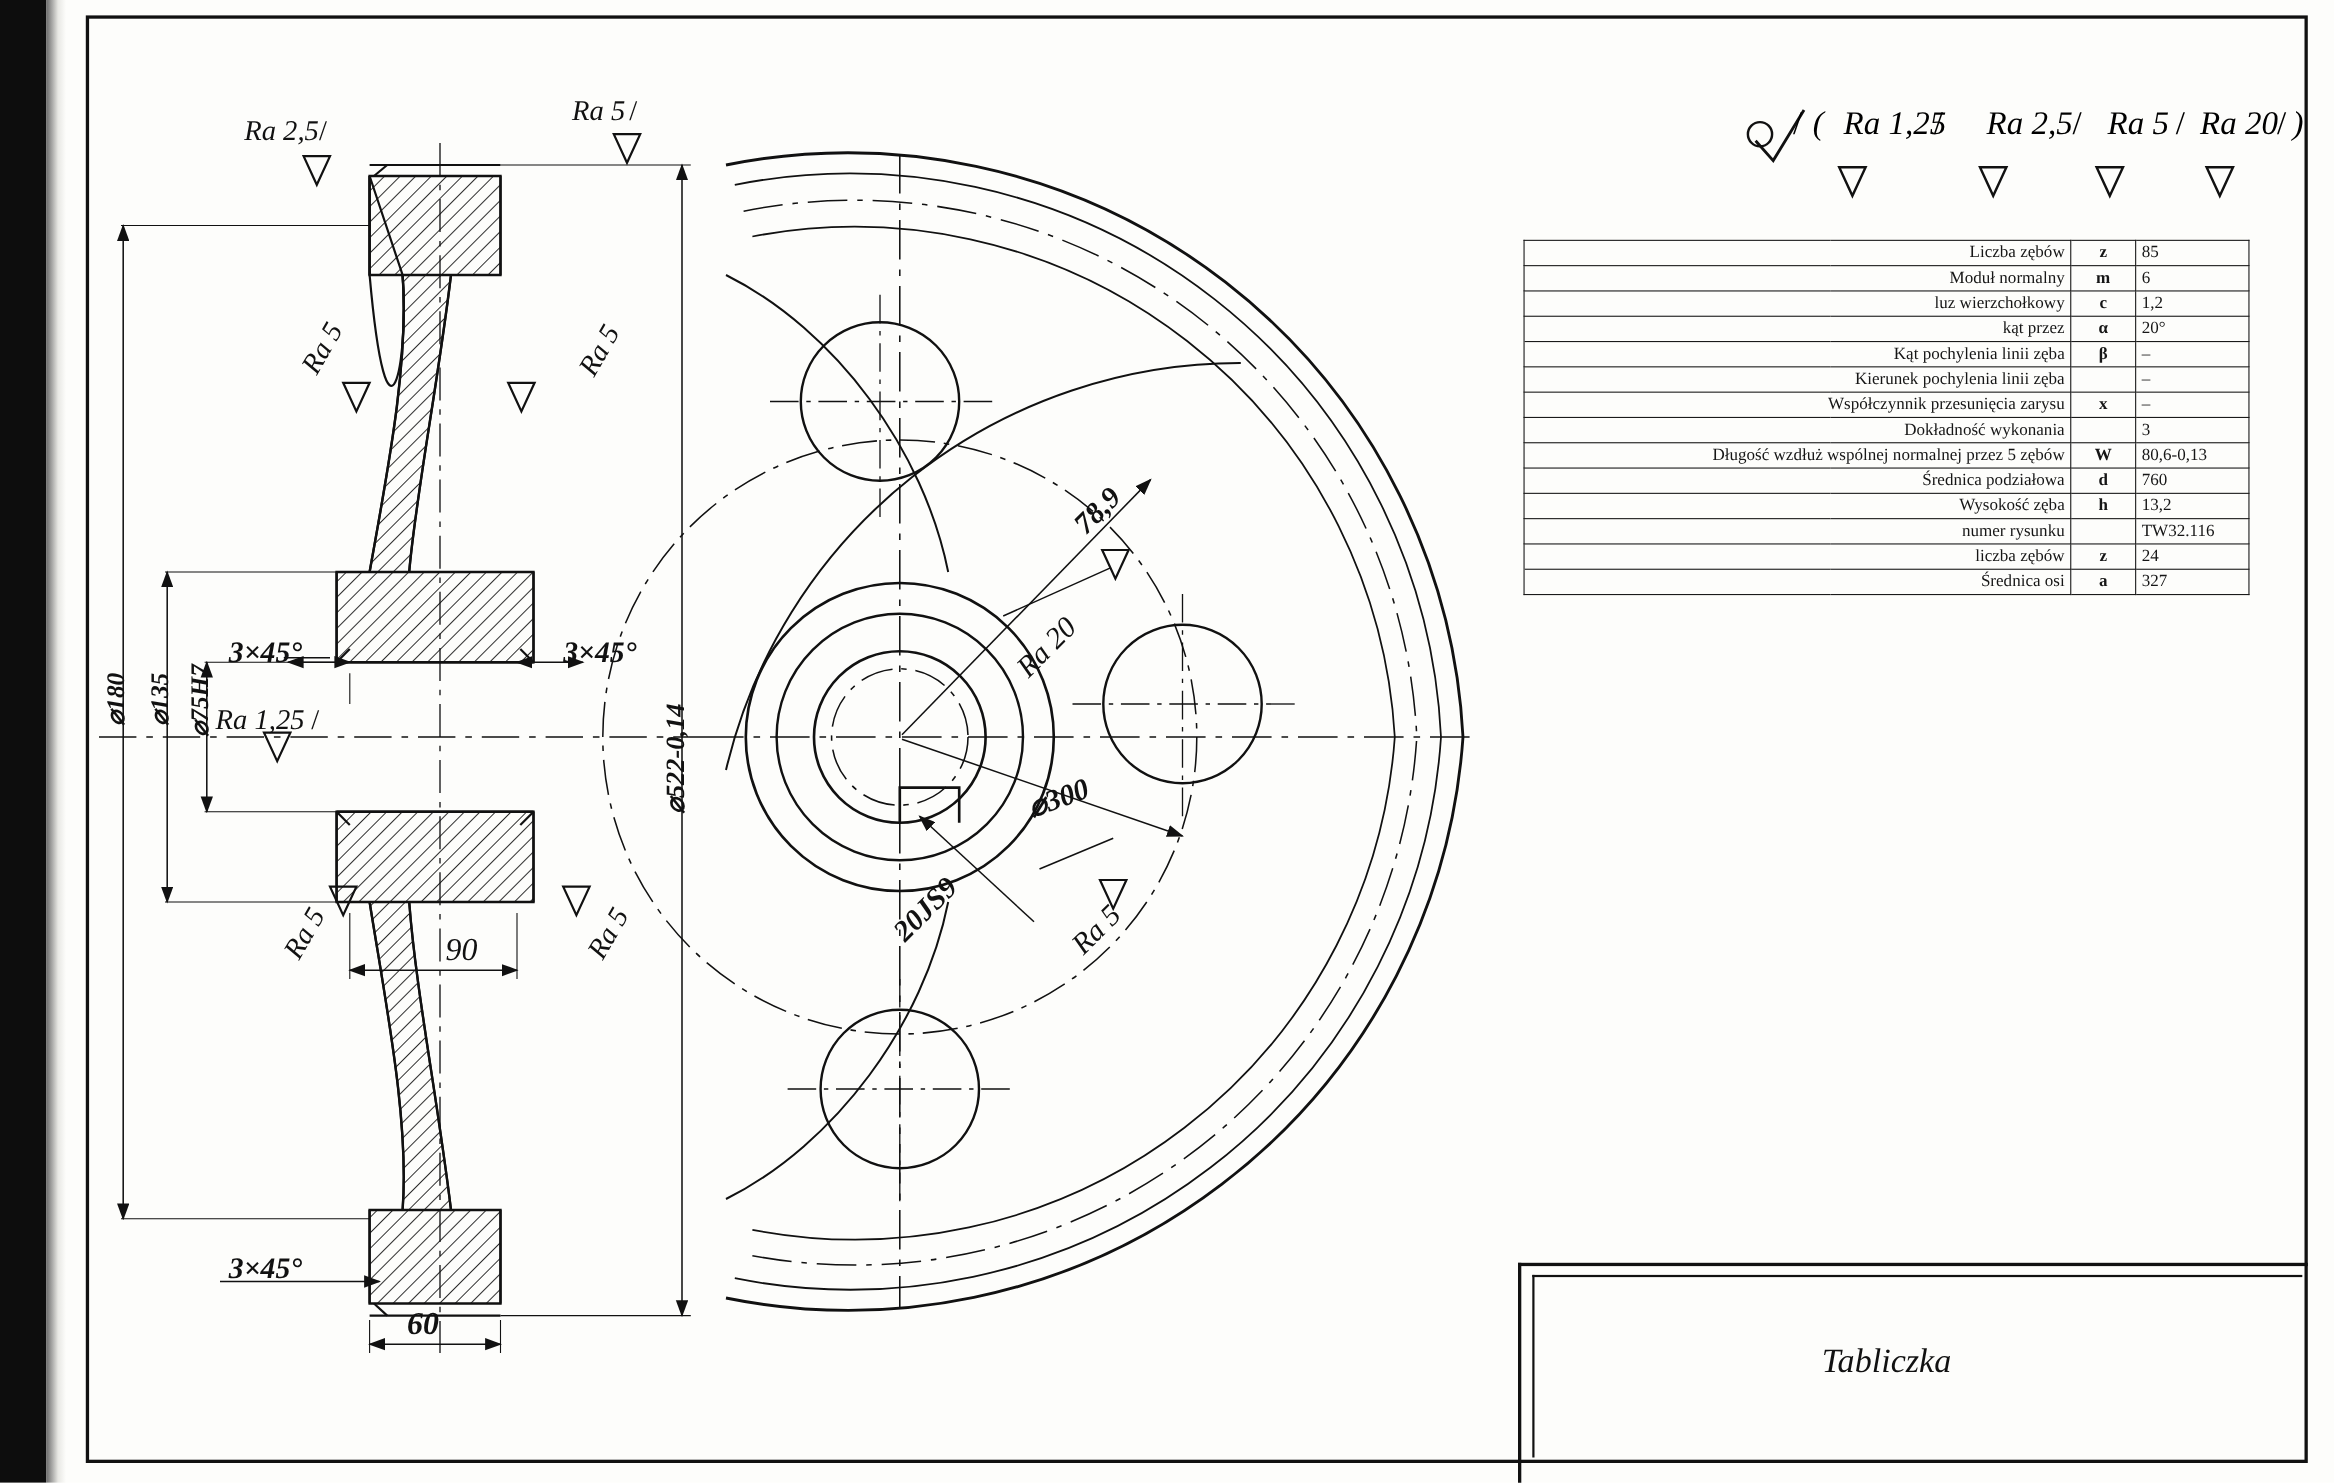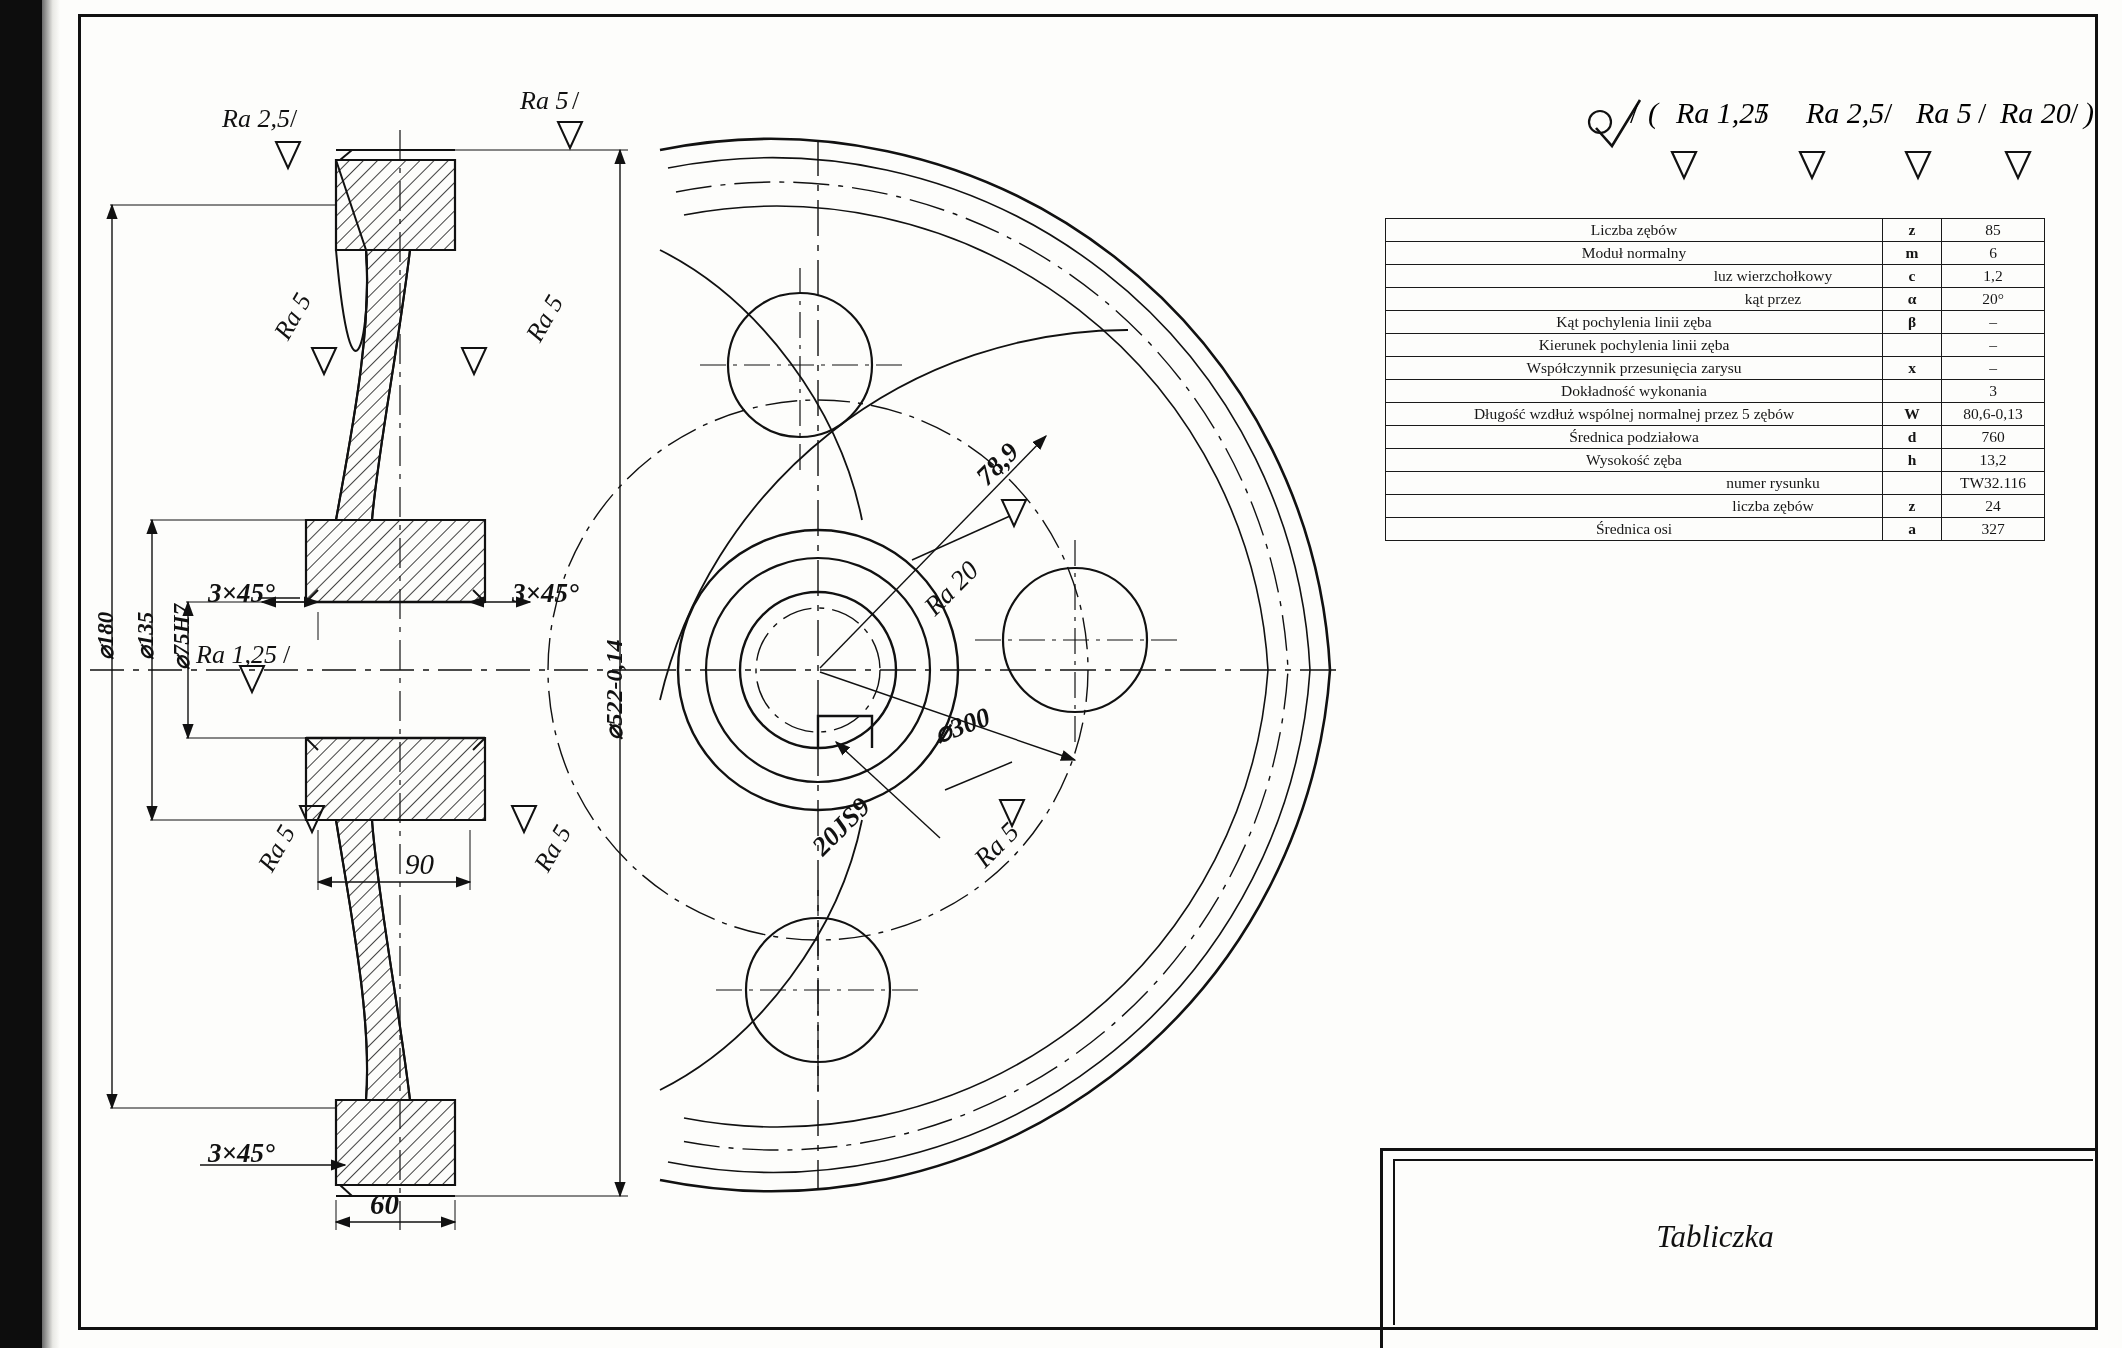--- a/index.html
+++ b/index.html
@@ -60,26 +60,26 @@
     background: transparent;
   }
   .param-table td {
     border: 1px solid #1a1a1a;
     padding: 1px 5px;
     height: 20px;
     line-height: 20px;
     white-space: nowrap;
     overflow: hidden;
   }
-  .param-table td.label { text-align: center; }
+  .param-table td.label { text-align: right; }
   .param-table td.sym {
     width: 48px; text-align: center; font-weight: bold;
   }
   .param-table td.val {
-    width: 92px; text-align: center;
+    width: 92px; text-align: left;
   }
   .param-table tr.indented td.label {
     border-left: none;
     border-right: 1px solid #1a1a1a;
   }
   .param-table td.spacer {
     border-left: 1px solid #1a1a1a;
     border-top: none;
     border-bottom: none;
     border-right: none;

